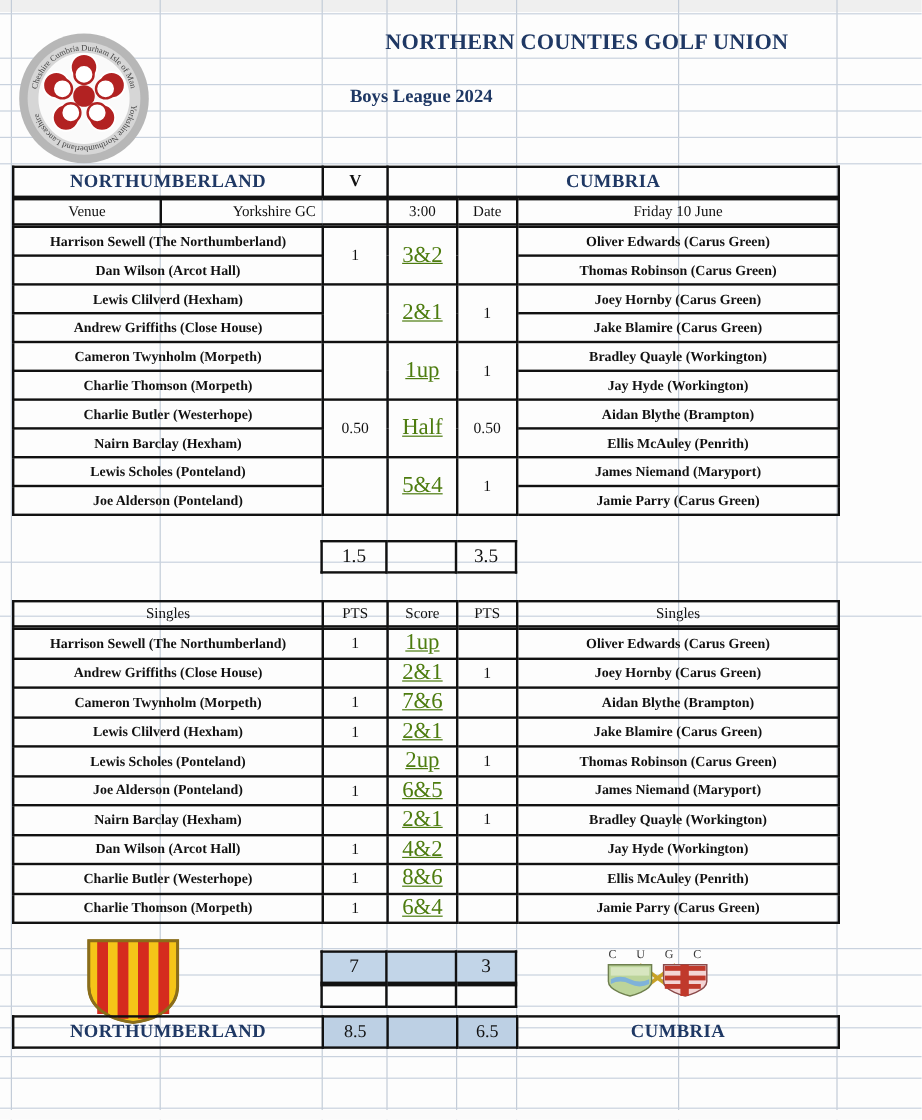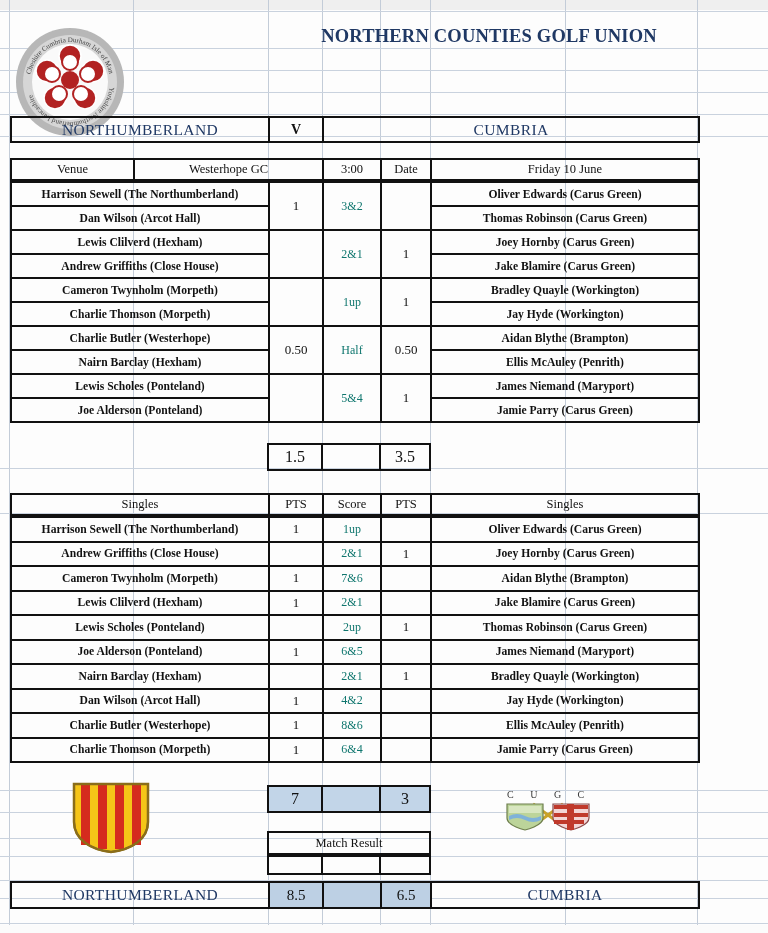--- a/index.html
+++ b/index.html
@@ -25,26 +25,26 @@
   .noborder{border:none;background:transparent;}
 
   .title-main{
     font-size:18.5px;font-weight:bold;color:#1f3864;
     letter-spacing:.2px;white-space:nowrap;text-align:center;padding-left:12px;
   }
   .title-sub{
     font-size:15.5px;font-weight:bold;color:#1f3864;text-align:center;
   }
   .teamname{
-    font-size:15.5px;font-weight:normal;color:#1f3864;letter-spacing:.4px;margin-left:24px;
+    font-size:15.5px;font-weight:bold;color:#1f3864;letter-spacing:.4px;margin-left:24px;
   }
   .vs{font-size:14px;font-weight:bold;color:#111;}
   .hdr{font-size:12.5px;color:#111;}
   .player{font-size:11.6px;font-weight:bold;color:#111;white-space:nowrap;}
-  .score{font-size:12px;color:#0f766e;}
+  .score{font-size:19px;color:#4d7c0f;text-decoration:underline;}
   .pts{font-size:13px;color:#111;}
   .subtot{font-size:16px;color:#111;}
   .result{font-size:15px;color:#111;}
   .matchres{font-size:12.5px;color:#111;}
   .fill-blue{background:#c2d5e8;}
   .fill-blue2{background:#bdd0e4;}
 
   
   .ncgu-logo{
     position:absolute;left:14px;top:26px;width:112px;height:112px;
@@ -167,20 +167,29 @@
         <td class="noborder"></td>
         <td class="noborder"></td>
         <td class="noborder" colspan="5">
           <div class="title-main">NORTHERN COUNTIES GOLF UNION</div>
         </td>
       </tr>
       <tr style="height:22px">
             <td class="noborder" colspan="7"></td>
           </tr>
       <tr style="height:22px">
+        <td class="noborder"></td>
+            <td class="noborder"></td>
+        <td class="noborder" colspan="3" style="text-align:left;padding-left:4px;">
+          <div class="title-sub">Boys League 2024</div>
+        </td>
+        <td class="noborder"></td>
+            <td class="noborder"></td>
+      </tr>
+      <tr style="height:22px">
             <td class="noborder" colspan="7"></td>
           </tr>
       <tr style="height:22px">
             <td class="noborder" colspan="7"></td>
           </tr>
     </tbody>
       </table>
 
     <table class="t" style="margin-top:2px">
       <colgroup>
@@ -190,33 +199,33 @@
         </colgroup>
       <tbody>
           <tr style="height:25px">
         <td class="thick teamname">NORTHUMBERLAND</td>
         <td class="thick vs">V</td>
         <td class="thick teamname">CUMBRIA</td>
       </tr>
     </tbody>
       </table>
 
-    <table class="t" style="margin-top:15px">
+    <table class="t" style="margin-top:0">
       <colgroup>
         <col style="width:123px">
           <col style="width:135px">
           <col style="width:54px">
         <col style="width:58px">
           <col style="width:50px">
           <col style="width:268px">
       </colgroup>
       <tbody>
           <tr style="height:21px">
         <td class="thick hdr">Venue</td>
-        <td class="thick hdr" colspan="2">Westerhope GC</td>
+        <td class="thick hdr" colspan="2">Yorkshire GC</td>
         <td class="thick hdr">3:00</td>
         <td class="thick hdr">Date</td>
         <td class="thick hdr">Friday 10 June</td>
       </tr>
     </tbody>
       </table>
 
 
     <table class="t">
       <colgroup>
@@ -417,34 +426,20 @@
           <tr style="height:26px">
         <td class="noborder"></td>
         <td class="thick subtot fill-blue">7</td>
         <td class="thick subtot fill-blue"></td>
         <td class="thick subtot fill-blue">3</td>
         <td class="noborder"></td>
       </tr>
     </tbody>
       </table>
 
-    <table class="t" style="margin-top:18px">
-      <colgroup>
-        <col style="width:258px">
-          <col style="width:162px">
-          <col style="width:268px">
-      </colgroup>
-      <tbody>
-          <tr style="height:22px">
-        <td class="noborder"></td>
-        <td class="thick matchres">Match Result</td>
-        <td class="noborder"></td>
-      </tr>
-    </tbody>
-      </table>
 
     <table class="t">
       <colgroup>
         <col style="width:258px">
           <col style="width:54px">
           <col style="width:58px">
         <col style="width:50px">
           <col style="width:268px">
       </colgroup>
       <tbody>

